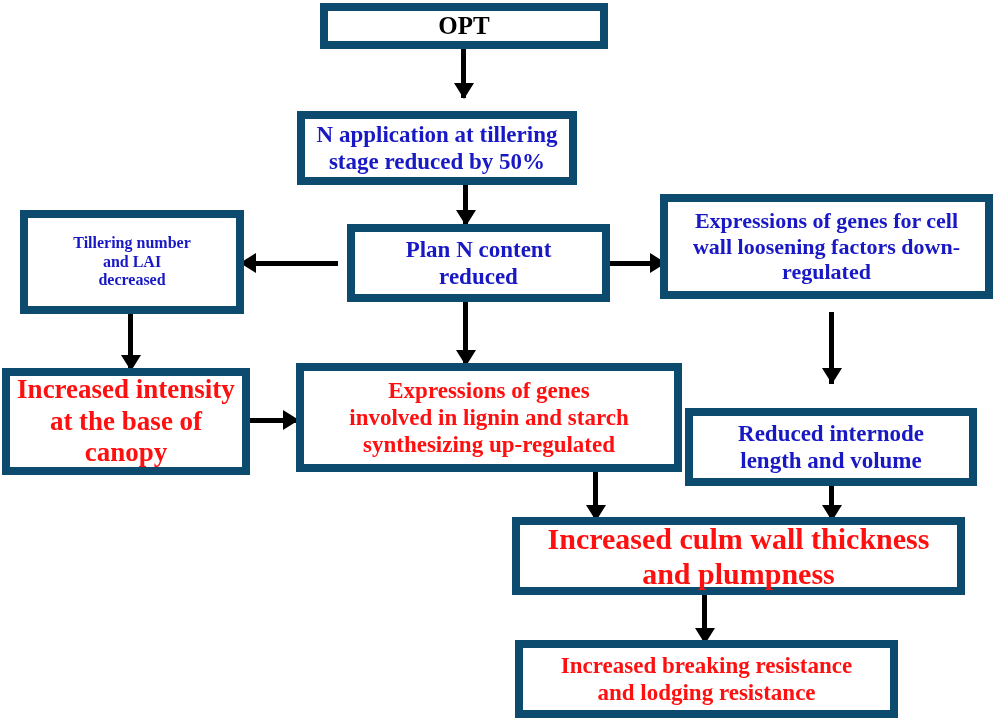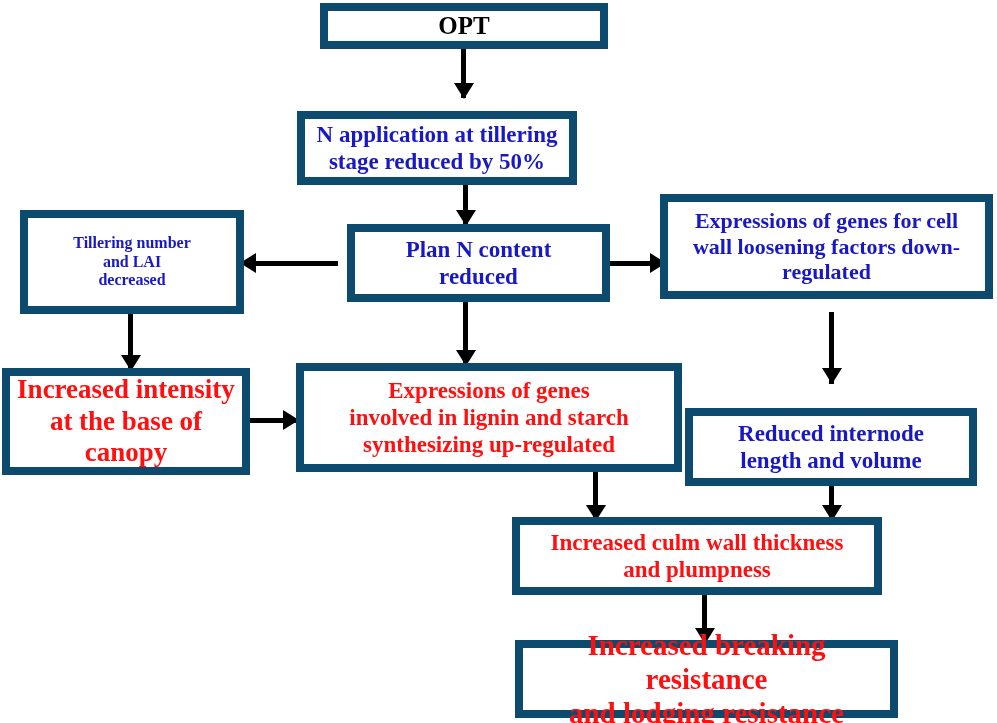--- a/index.html
+++ b/index.html
@@ -143,23 +143,23 @@
     <span class="label t-red">Expressions of genes
 involved in lignin and starch
 synthesizing up-regulated</span>
   </div>
 
   <div class="node" style="left:685px; top:381px; width:292px; height:78px; font-size:23px;margin-top:27px;">
     <span class="label t-blue">Reduced internode
 length and volume</span>
   </div>
 
-  <div class="node" style="left:512px; top:517px; width:370px; height:78px; font-size:23px;">
+  <div class="node" style="left:512px; top:517px; width:453px; height:78px; font-size:30px;">
     <span class="label t-red">Increased culm wall thickness
 and plumpness</span>
   </div>
 
-  <div class="node" style="left:515px; top:640px; width:383px; height:78px; font-size:29px;">
+  <div class="node" style="left:515px; top:640px; width:383px; height:78px; font-size:23px;">
     <span class="label t-red">Increased breaking resistance
 and lodging resistance</span>
   </div>
 
 </div>
 
 </body></html>

